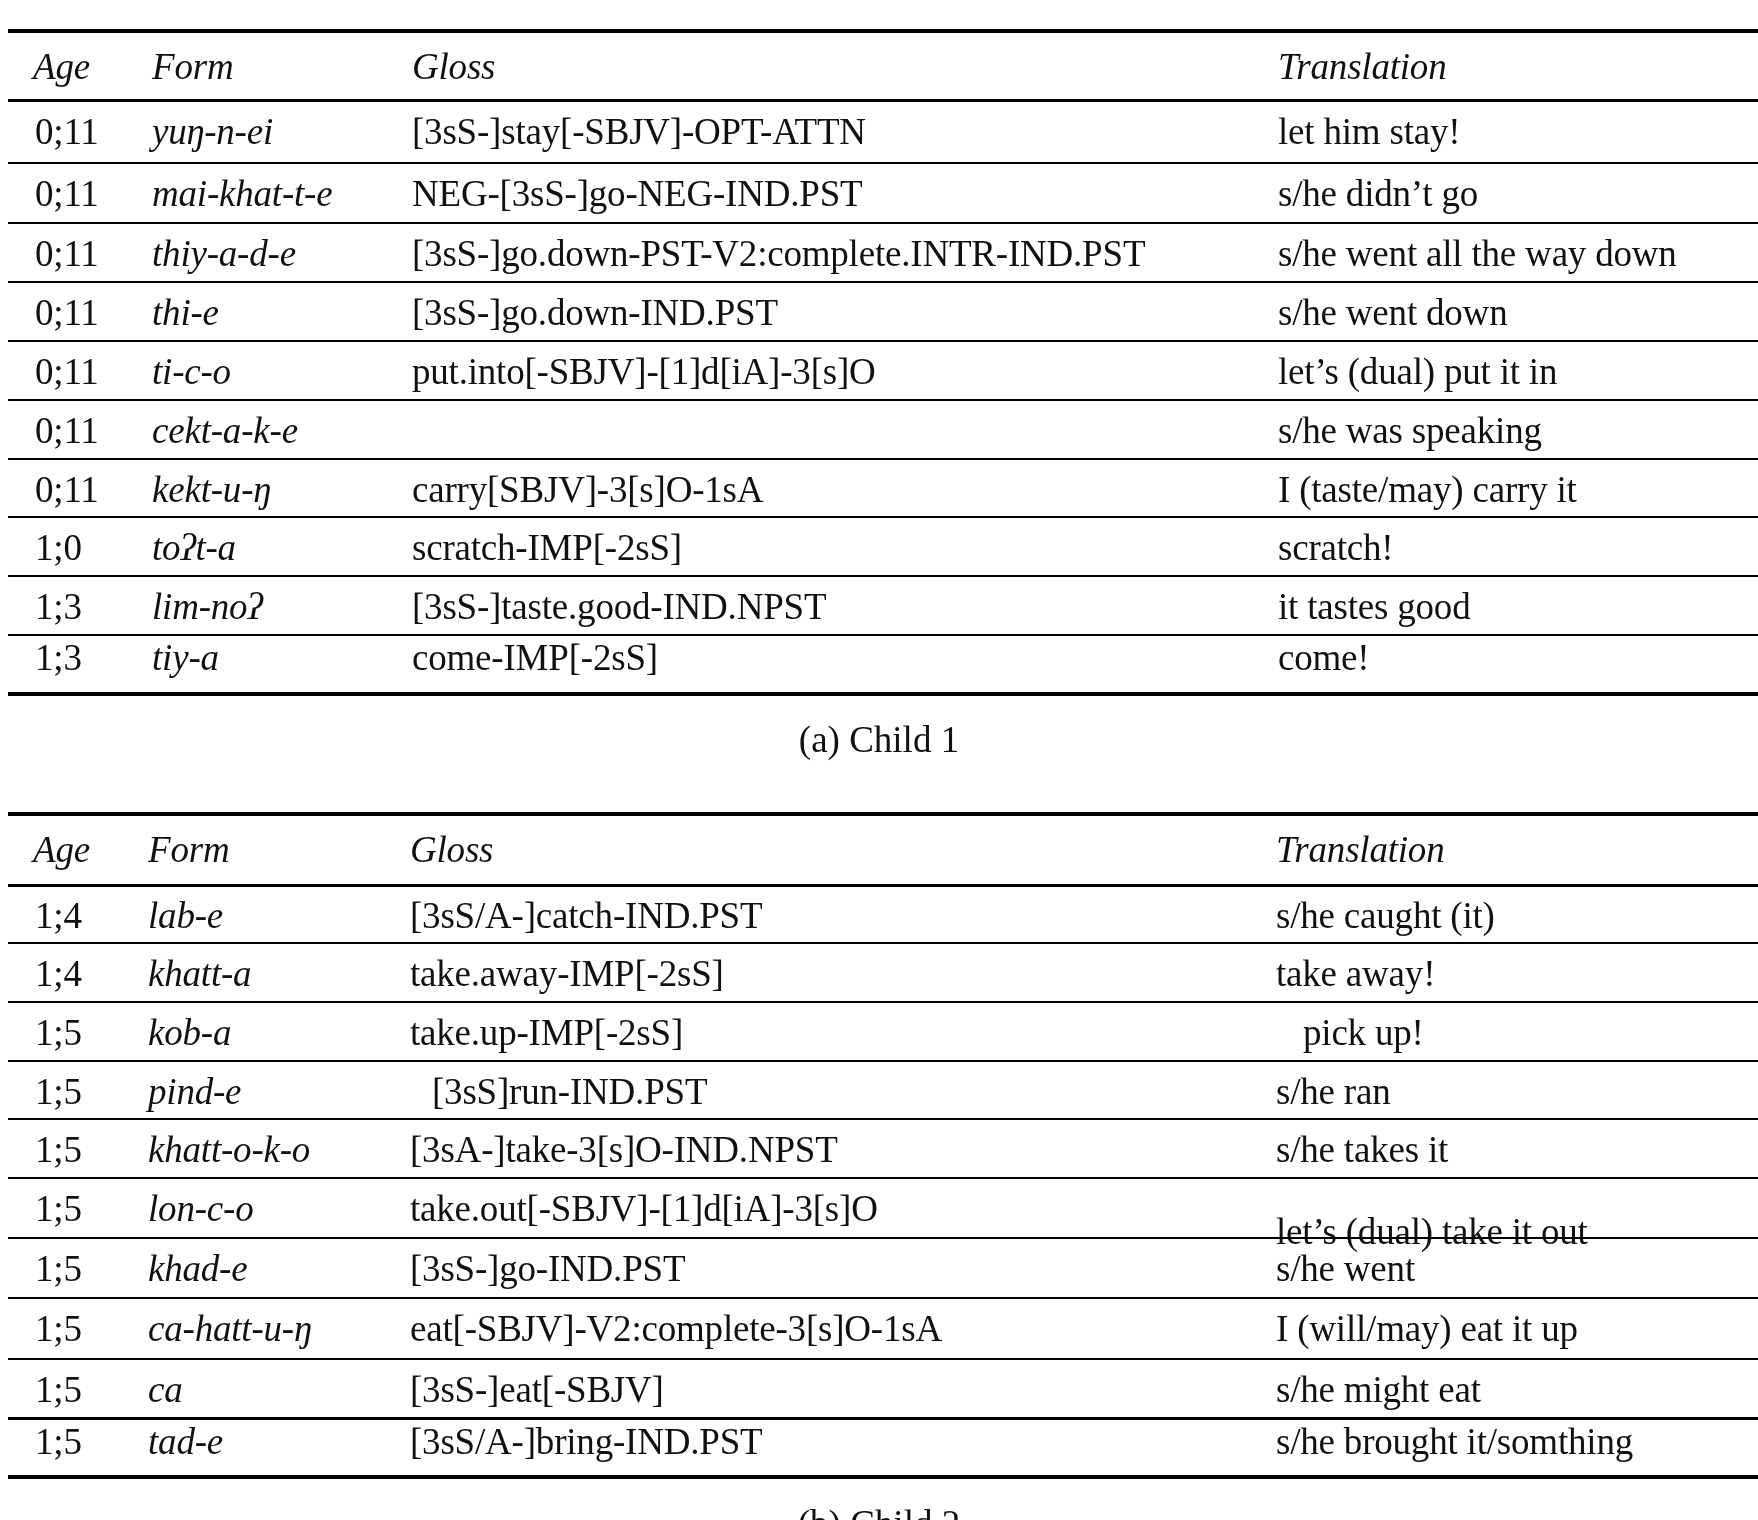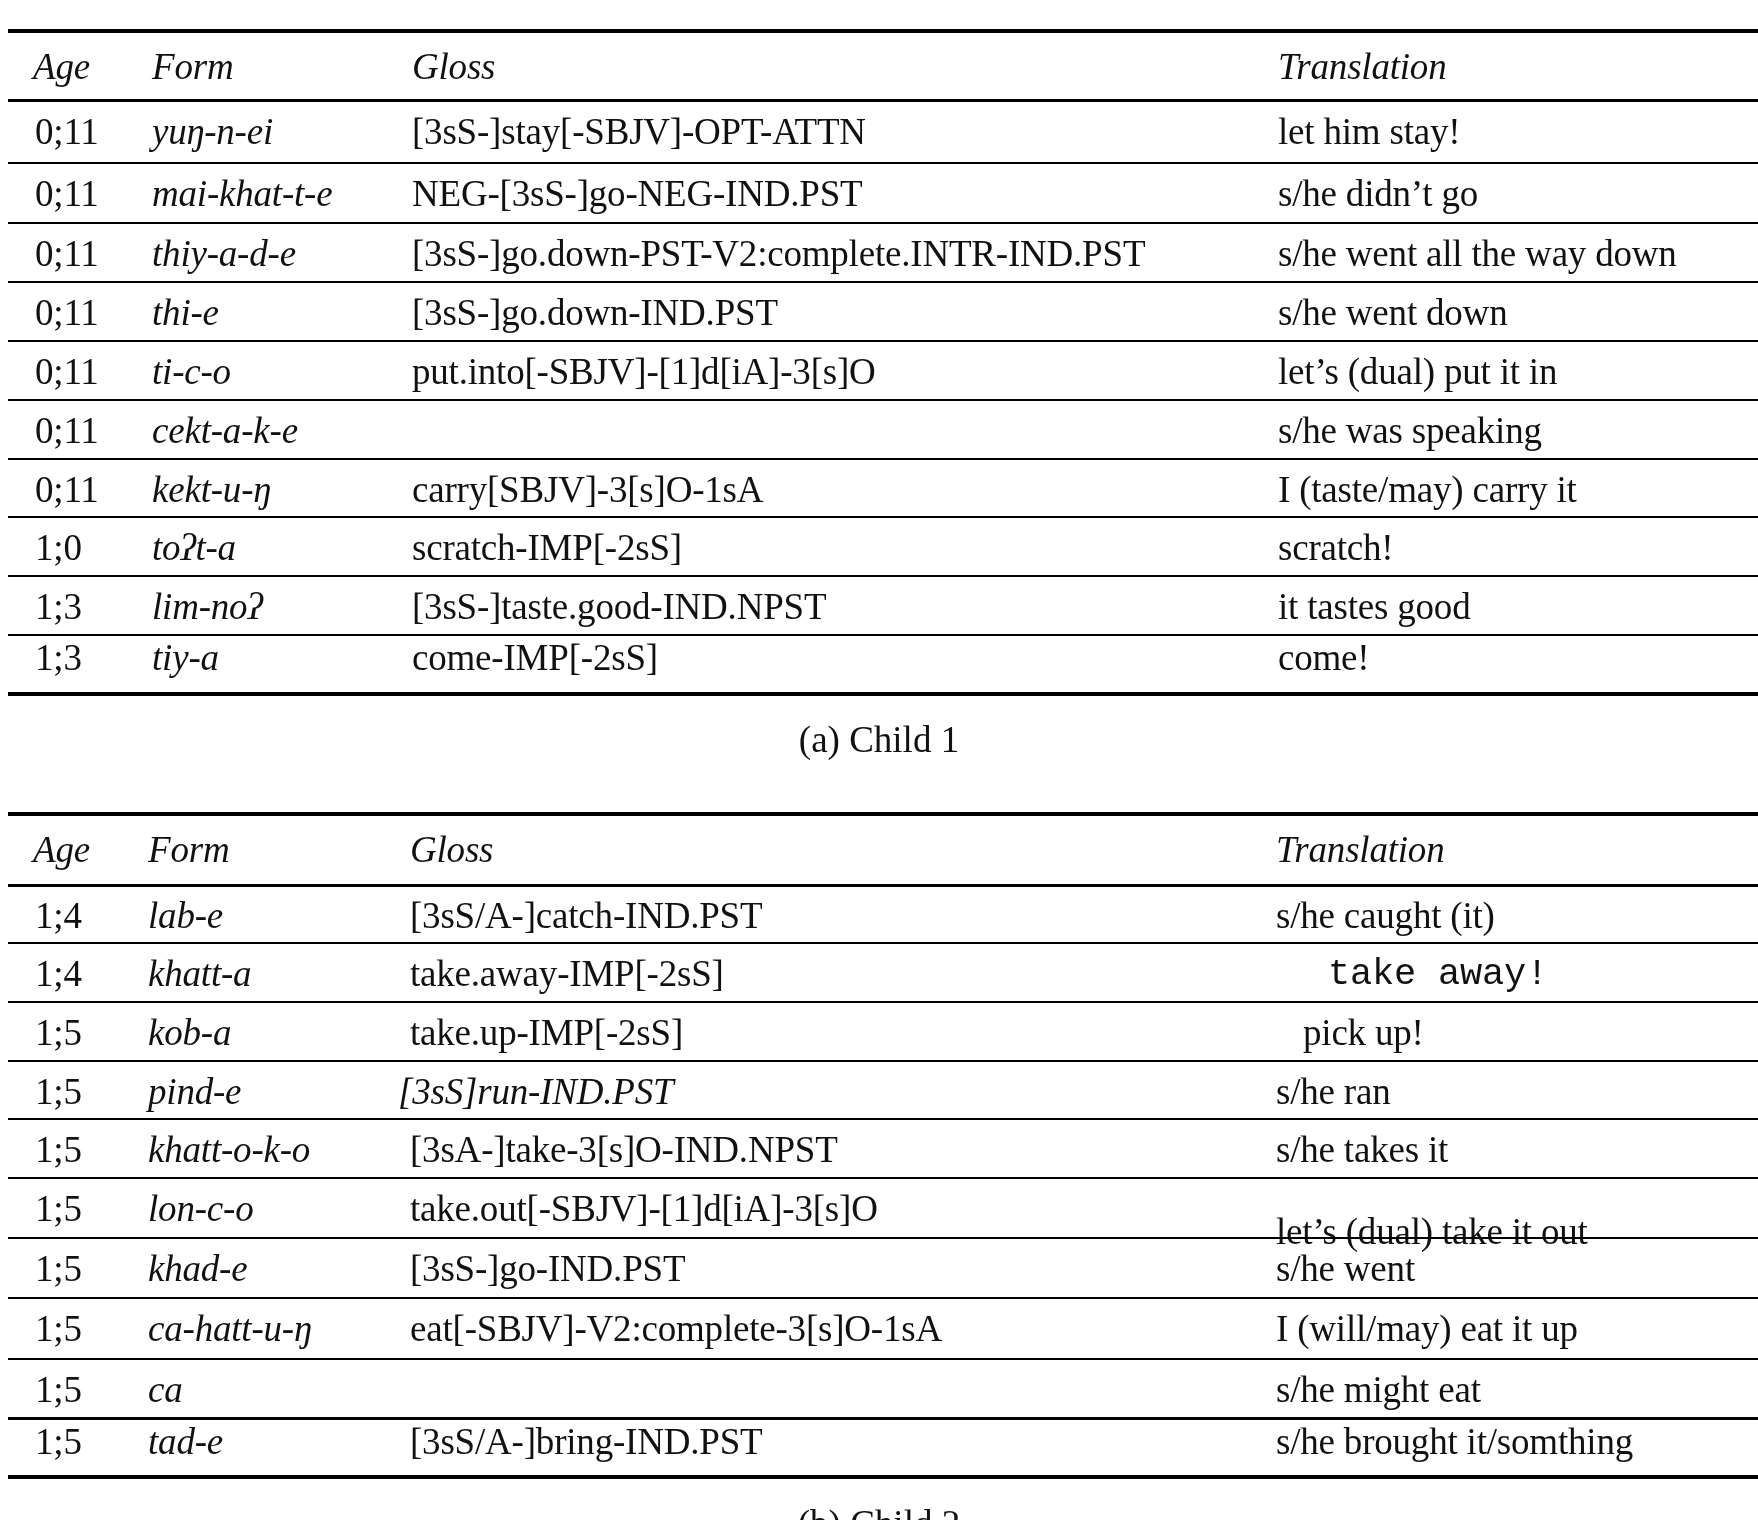--- a/index.html
+++ b/index.html
@@ -169,36 +169,36 @@
     <div class="cell c-form" style="left:140px;">lab-e</div>
     <div class="cell c-gloss" style="left:402px;">[3sS/A-]catch-IND.PST</div>
     <div class="cell c-trans" style="left:1268px;">s/he caught (it)</div>
   </div>
   <div class="rule thin" style="top:160px;"></div>
 
   <div class="row" style="top:162px;">
     <div class="cell c-age">1;4</div>
     <div class="cell c-form" style="left:140px;">khatt-a</div>
     <div class="cell c-gloss" style="left:402px;">take.away-IMP[-2sS]</div>
-    <div class="cell c-trans" style="left:1320px;font-family:Liberation Mono, monospace;">take away!</div>
+    <div class="cell c-trans" style="left:1268px;">take away!</div>
   </div>
   <div class="rule thin" style="top:219px;"></div>
 
   <div class="row" style="top:221px;">
     <div class="cell c-age">1;5</div>
     <div class="cell c-form" style="left:140px;">kob-a</div>
     <div class="cell c-gloss" style="left:402px;">take.up-IMP[-2sS]</div>
     <div class="cell c-trans" style="left:1295px;">pick up!</div>
   </div>
   <div class="rule thin" style="top:278px;"></div>
 
   <div class="row" style="top:280px;">
     <div class="cell c-age">1;5</div>
     <div class="cell c-form" style="left:140px;">pind-e</div>
-    <div class="cell c-gloss" style="left:390px;font-style:italic;">[3sS]run-IND.PST</div>
+    <div class="cell c-gloss" style="left:424px;">[3sS]run-IND.PST</div>
     <div class="cell c-trans" style="left:1268px;">s/he ran</div>
   </div>
   <div class="rule thin" style="top:336px;"></div>
 
   <div class="row" style="top:338px;">
     <div class="cell c-age">1;5</div>
     <div class="cell c-form" style="left:140px;">khatt-o-k-o</div>
     <div class="cell c-gloss" style="left:402px;">[3sA-]take-3[s]O-IND.NPST</div>
     <div class="cell c-trans" style="left:1268px;">s/he takes it</div>
   </div>
@@ -224,20 +224,21 @@
     <div class="cell c-age">1;5</div>
     <div class="cell c-form" style="left:140px;">ca-hatt-u-ŋ</div>
     <div class="cell c-gloss" style="left:402px;">eat[-SBJV]-V2:complete-3[s]O-1sA</div>
     <div class="cell c-trans" style="left:1268px;">I (will/may) eat it up</div>
   </div>
   <div class="rule thin" style="top:576px;"></div>
 
   <div class="row" style="top:578px;">
     <div class="cell c-age">1;5</div>
     <div class="cell c-form" style="left:140px;">ca</div>
+    <div class="cell c-gloss" style="left:402px;">[3sS-]eat[-SBJV]</div>
     <div class="cell c-trans" style="left:1268px;">s/he might eat</div>
   </div>
   <div class="rule mid" style="top:635px;"></div>
 
   <div class="row" style="top:636px;height:46px;">
     <div class="cell c-age">1;5</div>
     <div class="cell c-form" style="left:140px;">tad-e</div>
     <div class="cell c-gloss" style="left:402px;">[3sS/A-]bring-IND.PST</div>
     <div class="cell c-trans" style="left:1268px;">s/he brought it/somthing</div>
   </div>

